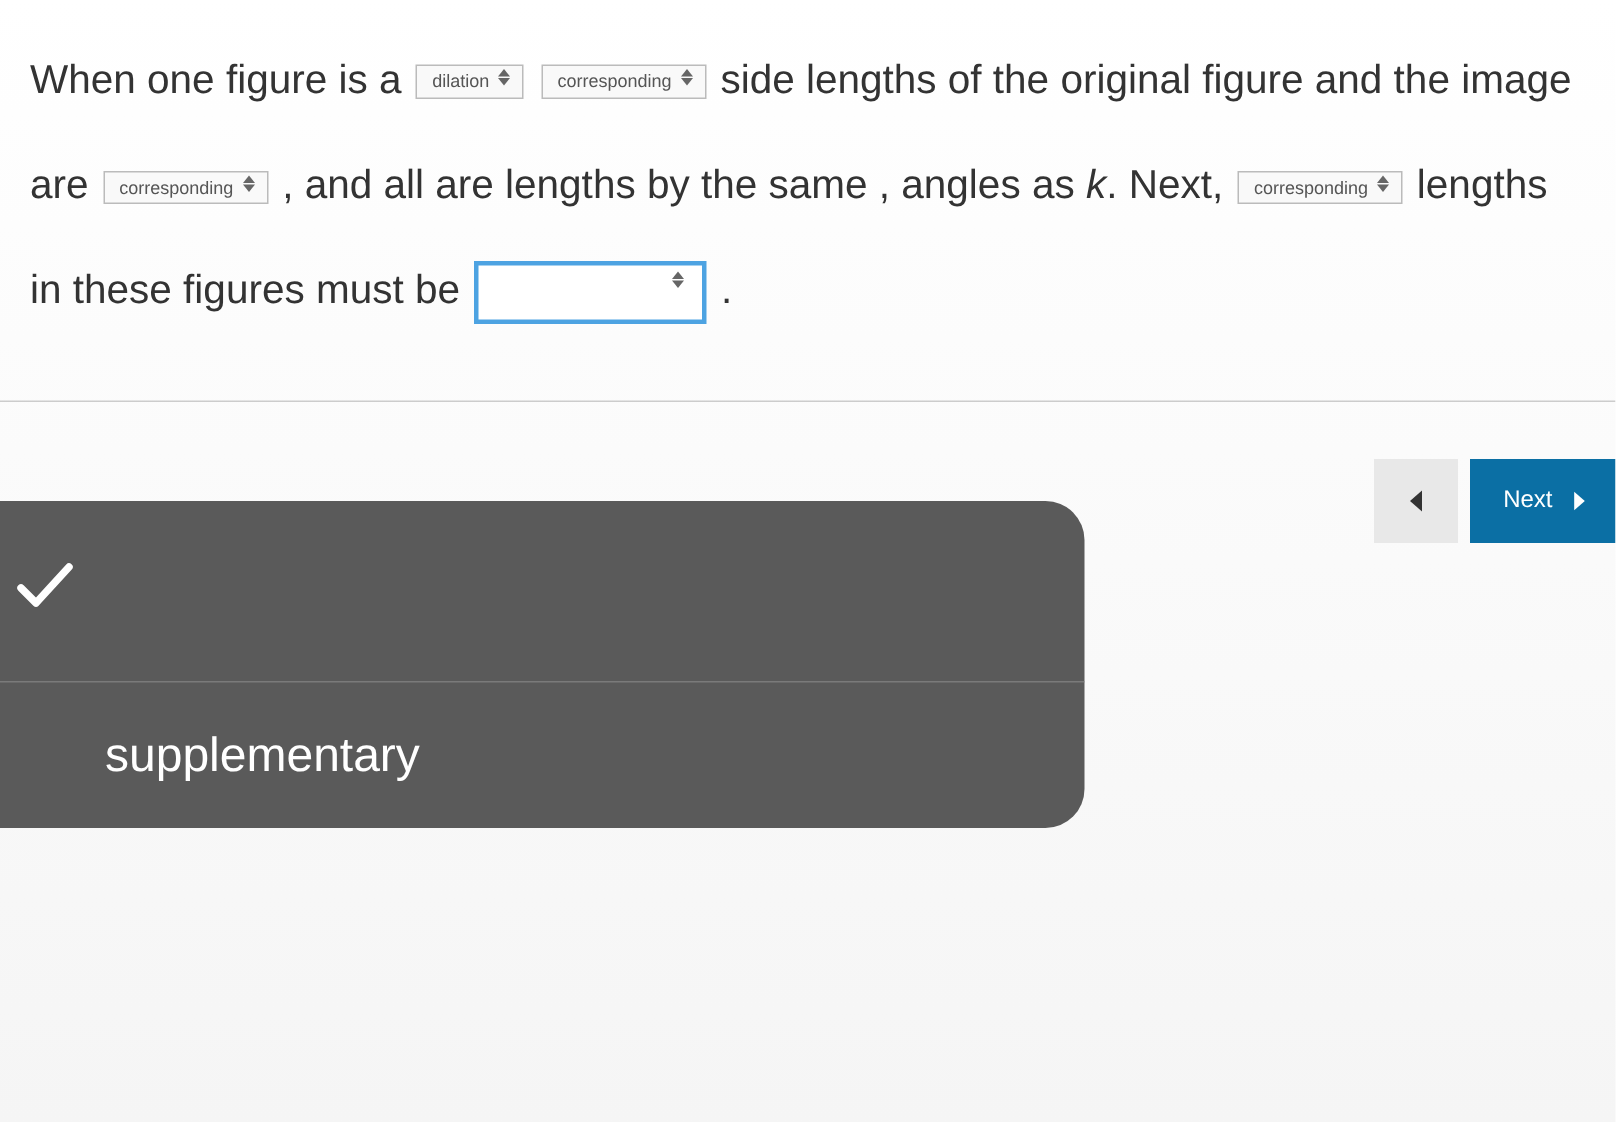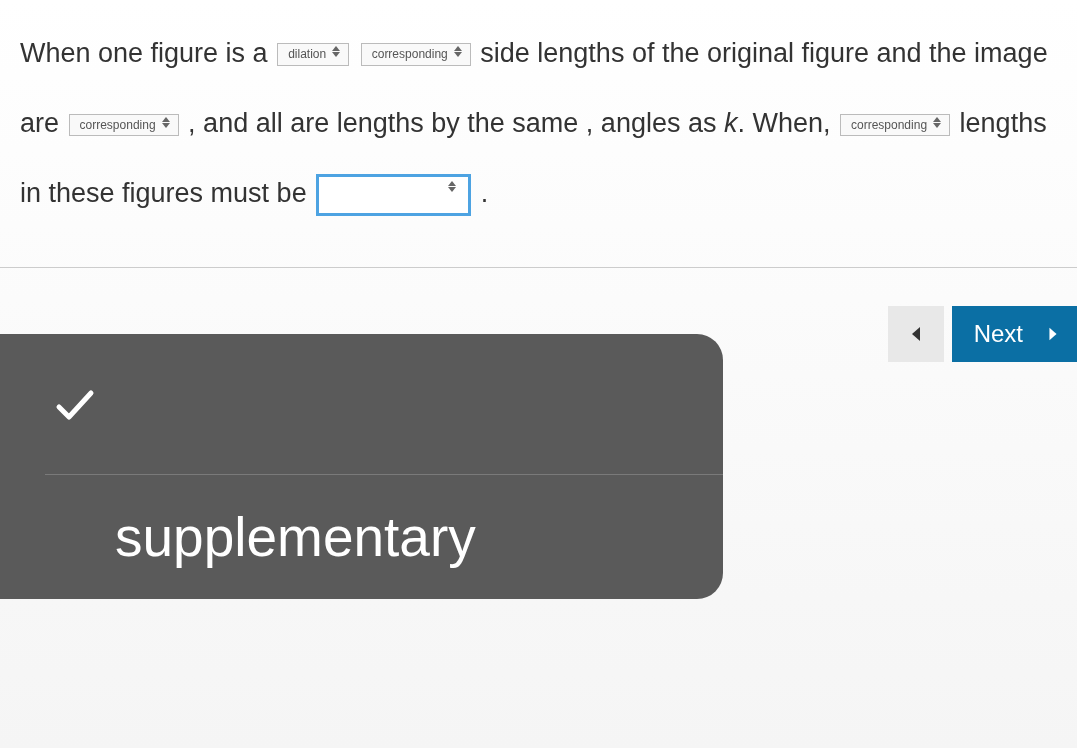--- a/index.html
+++ b/index.html
@@ -99,45 +99,44 @@
       height: 18px;
     }
     .next-btn {
       height: 56px;
       background: #0B6FA4;
       color: #fff;
       display: flex;
       align-items: center;
       justify-content: center;
       padding: 0 18px 0 22px;
-      font-size: 24px;
-      gap: 24px;
+      font-size: 16px;
+      gap: 12px;
       cursor: pointer;
     }
     .next-btn svg {
       width: 12px;
       height: 16px;
     }
     .dropdown-panel {
       position: absolute;
       left: 0;
       top: 334px;
       width: 723px;
       background: #5a5a5a;
       border-radius: 0 26px 26px 0;
       overflow: hidden;
     }
     .dropdown-item {
       padding: 30px 25px 30px 70px;
       color: #fff;
-      font-size: 55px;
+      font-size: 32px;
       font-weight: 300;
       border-bottom: 1px solid #7a7a7a;
       cursor: pointer;
-      margin-left: 45px;
     }
     .dropdown-item:last-child {
       border-bottom: none;
     }
     .dropdown-item.checked {
       padding: 38px 25px 38px 10px;
     }
     .dropdown-item.checked svg {
       width: 40px;
       height: 36px;
@@ -164,21 +163,21 @@
   </span>
   <span class="text-segment"> side lengths of the original figure and the image are </span>
   <span class="inline-select">
     <span>corresponding</span>
     <span class="select-arrows">
         <span class="up"></span>
         <span class="down"></span>
       </span>
   </span>
   <span class="text-segment">, and all are lengths by the same </span>
-  <span class="text-segment">, angles as </span><span class="italic-k">k</span><span class="text-segment">. When, </span>
+  <span class="text-segment">, angles as </span><span class="italic-k">k</span><span class="text-segment">. Next, </span>
   <span class="inline-select">
     <span>corresponding</span>
     <span class="select-arrows">
         <span class="up"></span>
         <span class="down"></span>
       </span>
   </span>
   <span class="text-segment"> lengths in these figures must be </span>
   <span class="inline-select active">
     <span></span>

